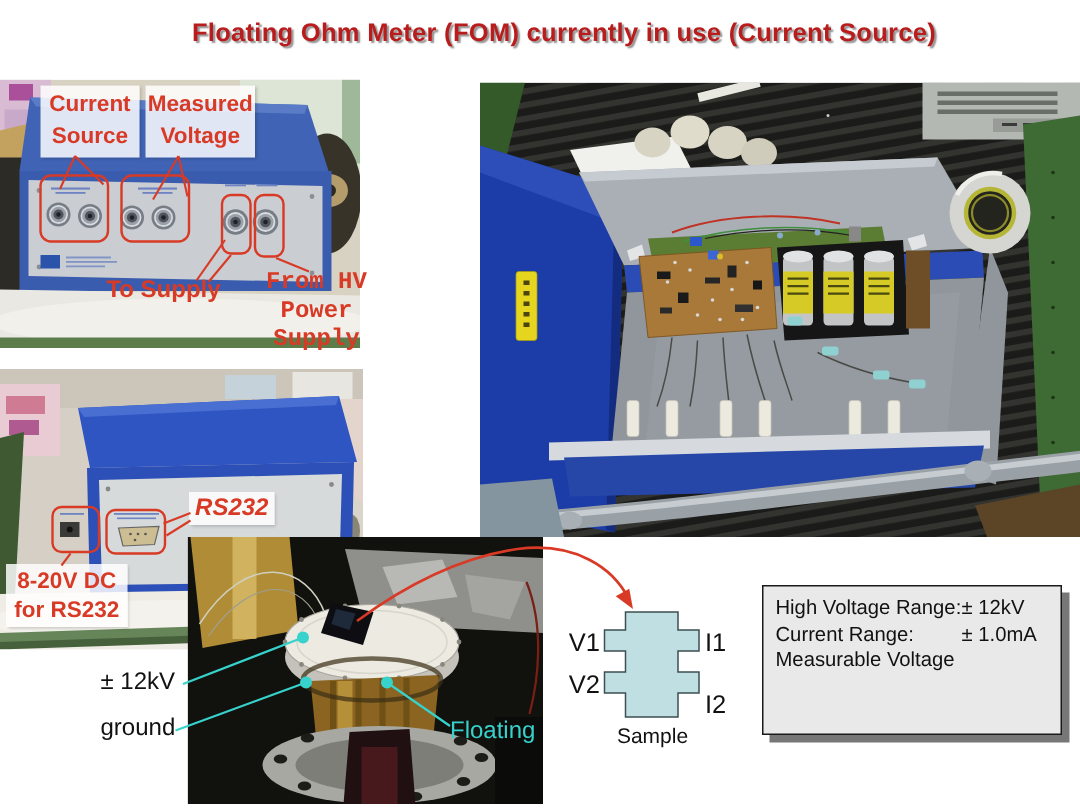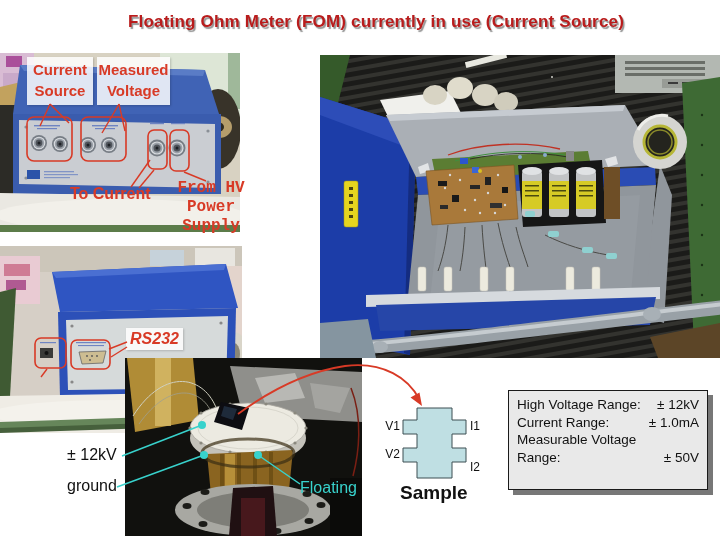--- a/index.html
+++ b/index.html
@@ -7,31 +7,31 @@
          font-family:"Liberation Sans","DejaVu Sans",sans-serif;margin:0 auto;}
   .title{position:absolute;left:0;top:12px;width:680px;text-align:center;
          font-size:17px;font-weight:bold;color:#b91c1c;
          text-shadow:1.5px 1.5px 1px rgba(90,90,90,.65);letter-spacing:.2px;margin-left:36px;}
   .photo{position:absolute;overflow:hidden;}
   .photo svg{display:block;}
   .lbl{position:absolute;font-weight:bold;color:var(--annotation-red);text-align:center;z-index:5;}
   .lbl-box{background:rgba(255,255,255,.84);box-shadow:1px 1px 2px rgba(0,0,0,.18);}
   .blk{position:absolute;color:#111;font-size:16px;z-index:5;}
   .cyan-text{position:absolute;color:var(--annotation-cyan);font-size:16px;z-index:6;}
-  .term{position:absolute;color:#111;font-size:12px;z-index:5;}
+  .term{position:absolute;color:#111;font-size:17px;z-index:5;}
   .overlay{position:absolute;left:0;top:0;width:720px;height:540px;z-index:7;pointer-events:none;}
   .red-stroke{stroke:var(--annotation-red);fill:none;}
   .red-fill{fill:var(--annotation-red);}
   .cyan-stroke{stroke:var(--annotation-cyan);}
   .cyan-fill{fill:var(--annotation-cyan);}
   .sample-shape{fill:var(--sample-fill);stroke:#3d4f52;stroke-width:1;}
   .specs{position:absolute;left:508px;top:390px;width:200px;height:100px;box-sizing:border-box;
          background:var(--spec-box-bg);border:1.6px solid #1a1a1a;
          box-shadow:5px 5px 0 rgba(95,95,95,.85);padding:5px 8px;z-index:5;}
-  .spec-row{display:flex;line-height:17.5px;font-size:13.5px;color:#111;white-space:nowrap;justify-content:space-between;}
+  .spec-row{display:flex;line-height:17.5px;font-size:13.5px;color:#111;white-space:nowrap;}
   .spec-label{width:124px;flex:none;}
   .spec-value{flex:none;}
 </style>
 </head>
 <body>
 
 <div class="slide">
 
   <div class="title">Floating Ohm Meter (FOM) currently in use (Current Source)</div>
 
@@ -409,51 +409,48 @@
         <ellipse cx="332" cy="259" rx="9" ry="7" fill="#a8b0b6"></ellipse>
         <ellipse cx="60" cy="292" rx="8" ry="6" fill="#a8b0b6"></ellipse>
         <polygon points="0,268 48,264 56,303 0,303" fill="#8595a0"></polygon>
         <polygon points="330,282 400,268 400,303 338,303" fill="#5c4527"></polygon>
       </g>
     </svg>
   </div>
 
   <div class="lbl lbl-box" style="left:27px;top:57px;width:66px;height:46px;font-size:15px;line-height:21px;padding-top:2px;">Current Source</div>
   <div class="lbl lbl-box" style="left:97px;top:57px;width:73px;height:46px;font-size:15px;line-height:21px;padding-top:2px;">Measured Voltage</div>
-  <div class="lbl" style="left:70px;top:185px;width:78px;font-size:16px;white-space:nowrap;">To Current</div>
+  <div class="lbl" style="left:70px;top:185px;width:78px;font-size:16px;white-space:nowrap;">To Supply</div>
   <div class="lbl" style="left:160px;top:179px;width:102px;font-size:16px;line-height:19px;font-family:Liberation Mono, monospace;">From HV Power Supply</div>
   <div class="lbl lbl-box" style="left:126px;top:328px;width:57px;height:22px;font-size:16px;line-height:22px;font-style:italic;">RS232</div>
+  <div class="lbl lbl-box" style="left:4px;top:376px;width:81px;font-size:15px;line-height:19px;padding:2px 0;">8-20V DC for RS232</div>
 
   <div class="blk" style="left:67px;top:446px;">± 12kV</div>
   <div class="blk" style="left:67px;top:477px;">ground</div>
   <div class="cyan-text" style="left:300px;top:479px;">Floating</div>
 
   <div class="term" style="left:374px;top:419px;width:26px;text-align:right;">V1</div>
   <div class="term" style="left:374px;top:447px;width:26px;text-align:right;">V2</div>
   <div class="term" style="left:470px;top:419px;">I1</div>
   <div class="term" style="left:470px;top:447px;margin-top:13px;">I2</div>
-  <div class="term" style="left:400px;top:482px;width:70px;text-align:left;font-size:19px;font-weight:bold;">Sample</div>
+  <div class="term" style="left:400px;top:482px;width:70px;text-align:center;font-size:14px;">Sample</div>
 
   <div class="specs">
     <div class="spec-row">
         <span class="spec-label">High Voltage Range:</span>
         <span class="spec-value">± 12kV</span>
       </div>
     <div class="spec-row">
         <span class="spec-label">Current Range:</span>
         <span class="spec-value">± 1.0mA</span>
       </div>
     <div class="spec-row">
         <span class="spec-label">Measurable Voltage</span>
         <span class="spec-value"></span>
       </div>
-    <div class="spec-row">
-        <span class="spec-label">Range:</span>
-        <span class="spec-value">± 50V</span>
-      </div>
   </div>
 
   <svg class="overlay" viewBox="0 0 720 540">
 
     <rect x="27" y="117" width="45" height="44" rx="7" class="red-stroke" stroke-width="1.6"></rect>
     <rect x="81" y="117" width="45" height="44" rx="7" class="red-stroke" stroke-width="1.6"></rect>
     <rect x="148" y="130" width="19" height="39" rx="6" class="red-stroke" stroke-width="1.6"></rect>
     <rect x="170" y="130" width="19" height="41" rx="6" class="red-stroke" stroke-width="1.6"></rect>
 
     <rect x="35" y="338" width="31" height="30" rx="6" class="red-stroke" stroke-width="1.6"></rect>

